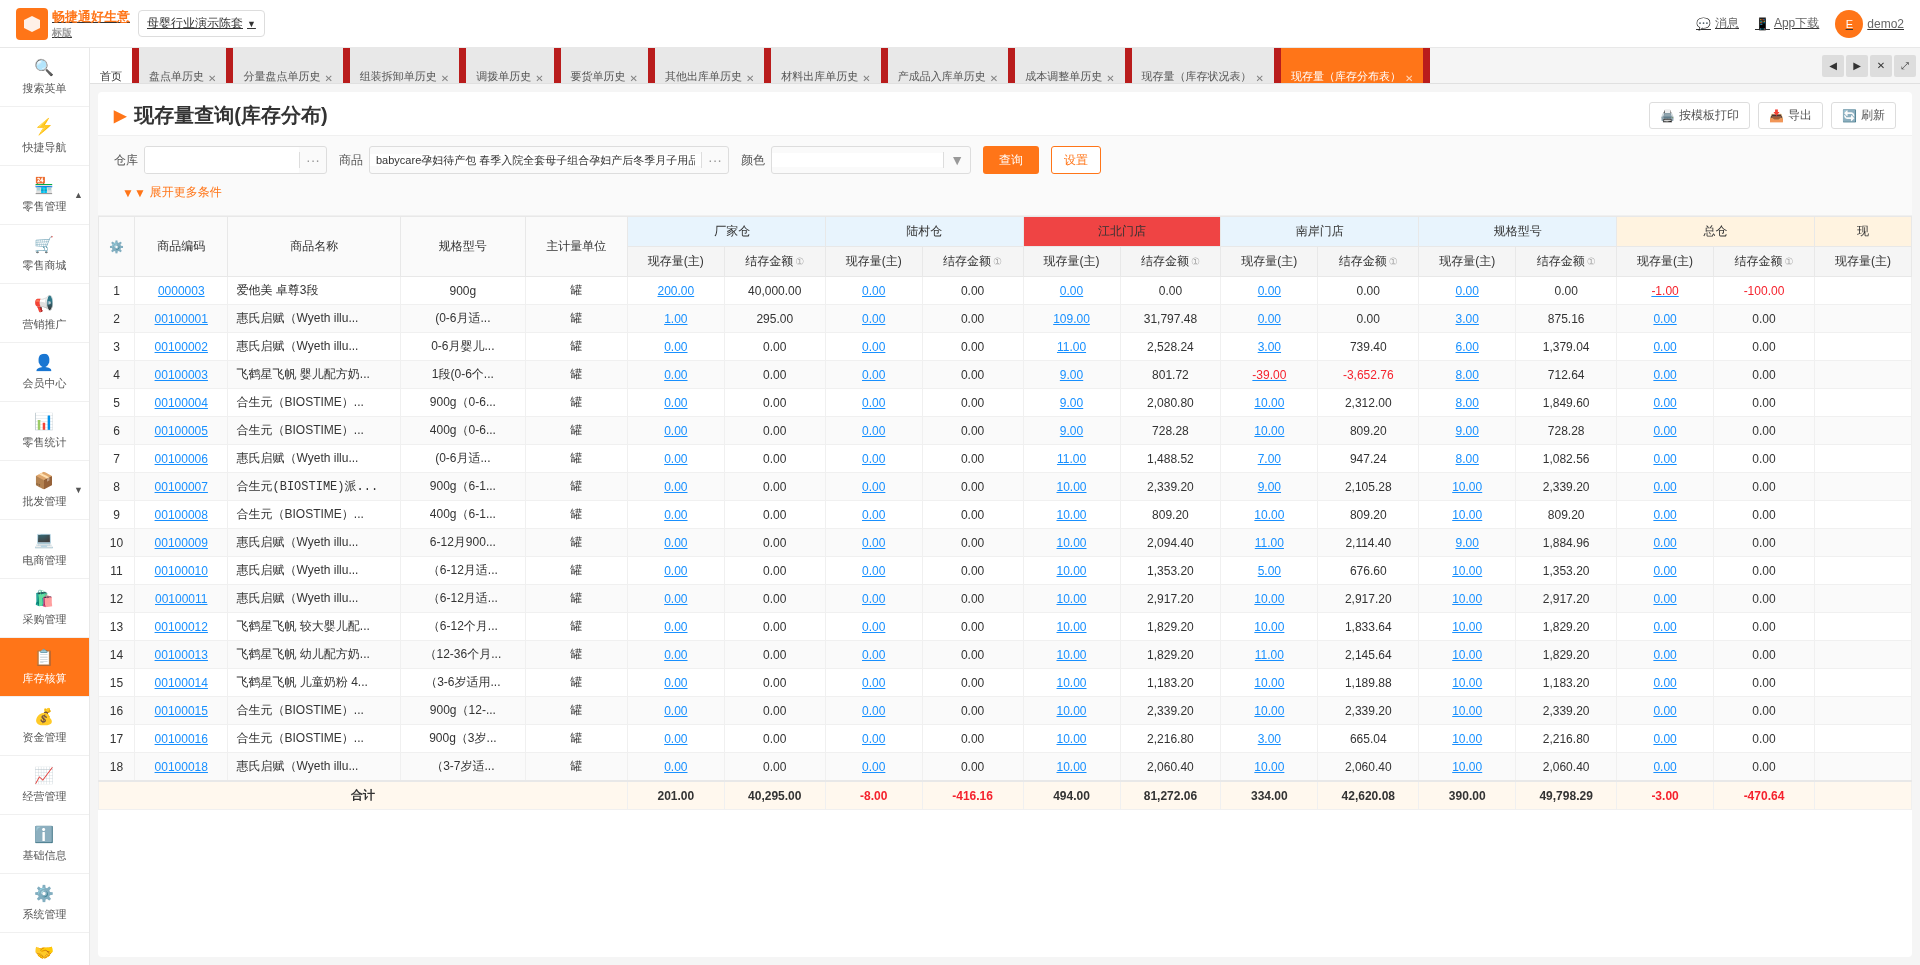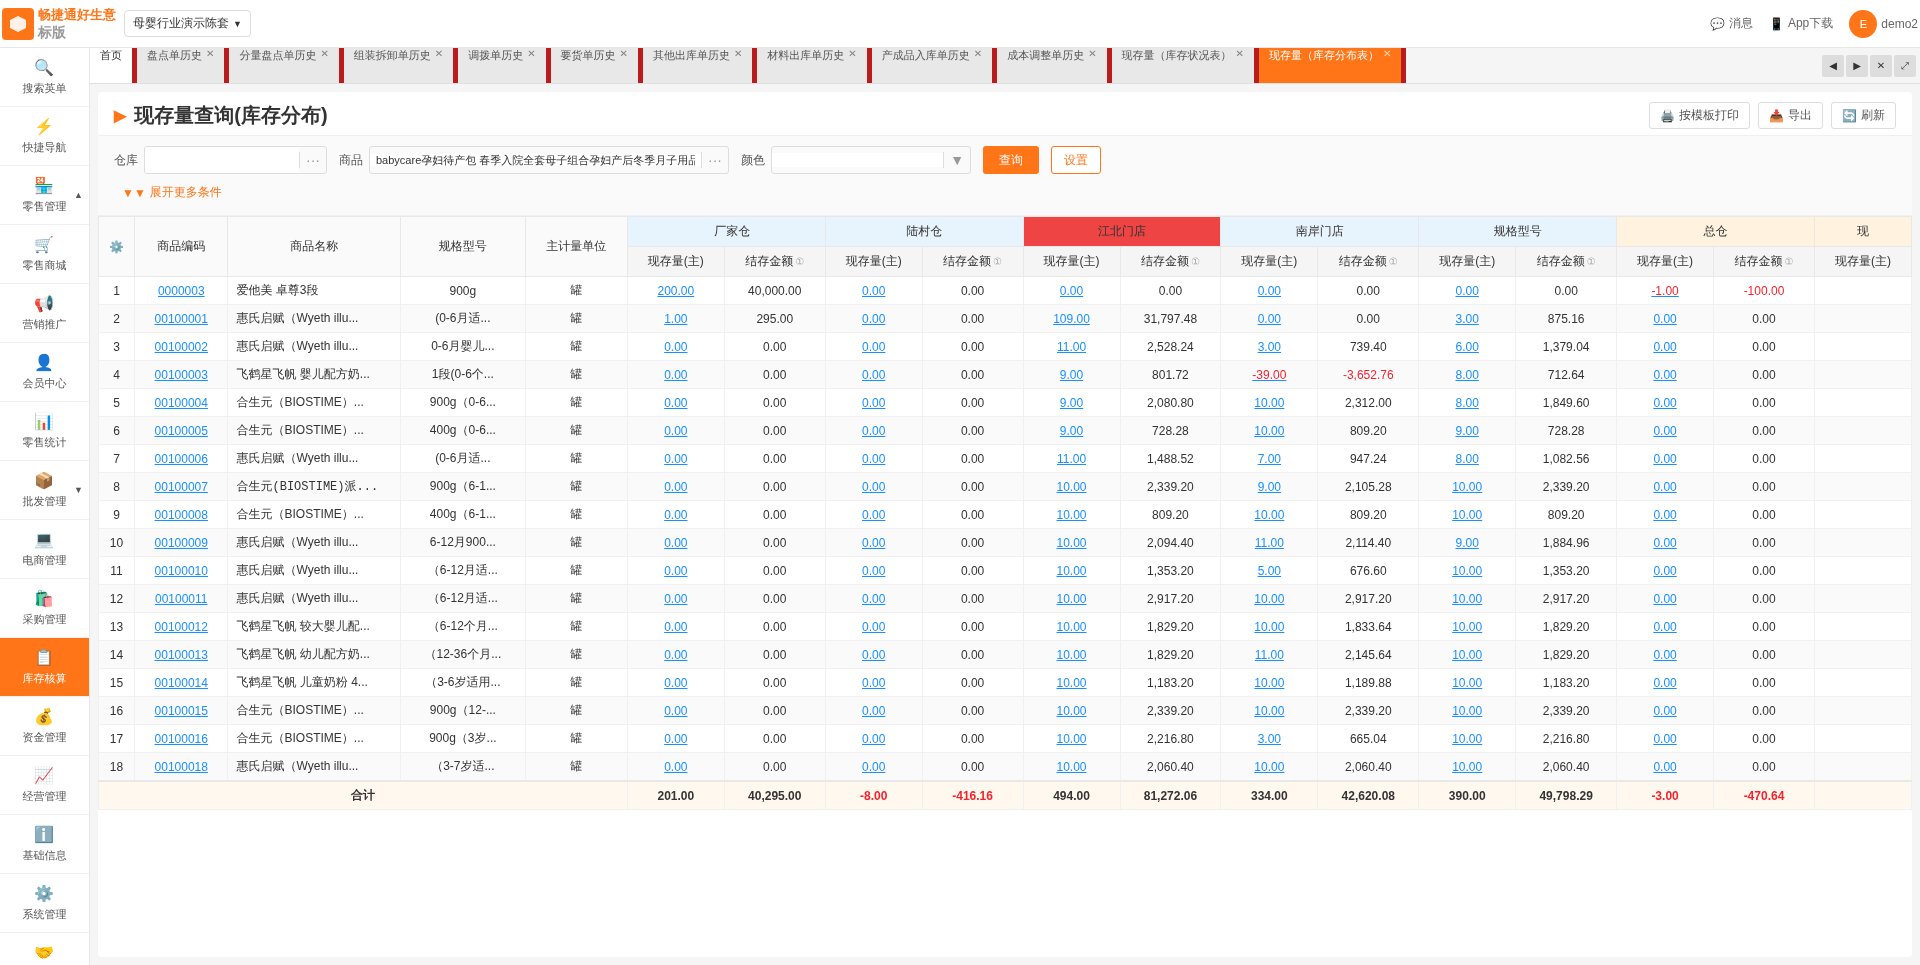--- a/index.html
+++ b/index.html
@@ -5,25 +5,26 @@
     * { box-sizing: border-box; margin: 0; padding: 0; }
     body { font-family: 'Microsoft YaHei', Arial, sans-serif; font-size: 12px; background: #f5f5f5; color: #333; overflow: hidden; height: 965px; }
 
     
     .top-bar {
       height: 48px;
       background: #fff;
       display: flex;
       align-items: center;
       justify-content: space-between;
-      padding: 0 2px;
+      padding: 0 16px;
       border-bottom: 1px solid #e8e8e8;
       position: fixed;
       top: 0; left: 0; right: 0;
       z-index: 100;
+      text-decoration: underline;
     }
     .top-bar-left { display: flex; align-items: center; gap: 8px; }
     .logo-area { display: flex; align-items: center; gap: 4px; font-size: 13px; color: #ff7518; font-weight: bold; }
     .logo-icon { width: 32px; height: 32px; background: #ff7518; border-radius: 4px; display: flex; align-items: center; justify-content: center; }
     .logo-icon svg { width: 20px; height: 20px; fill: white; }
     .store-selector { display: flex; align-items: center; gap: 4px; padding: 4px 8px; border: 1px solid #ddd; border-radius: 4px; cursor: pointer; font-size: 12px; color: #333; }
     .top-bar-right { display: flex; align-items: center; gap: 16px; }
     .top-bar-btn { display: flex; align-items: center; gap: 4px; font-size: 12px; color: #666; cursor: pointer; }
     .user-avatar { width: 28px; height: 28px; border-radius: 50%; background: #ff7518; display: flex; align-items: center; justify-content: center; color: white; font-size: 11px; }
 
@@ -66,26 +67,26 @@
       background: #f5f5f5;
       display: flex;
       align-items: center;
       overflow: hidden;
       z-index: 80;
       border-bottom: 1px solid #e0e0e0;
     }
     .tabs-list { display: flex; align-items: center; flex: 1; overflow: hidden; }
     .tab-item {
       display: flex;
-      align-items: flex-start;
+      align-items: flex-end;
       gap: 4px;
       padding: 0 10px;
       height: 36px;
       background: #e8e8e8;
-      border-right: 5px solid #b91c1c;
+      border-right: 7px solid #b91c1c;
       font-size: 11px;
       color: #555;
       cursor: pointer;
       white-space: nowrap;
       flex-shrink: 0;
       font-family: Liberation Serif, serif;
     }
     .tab-item.active { background: #ff7518; color: white; }
     .tab-item.home { background: #fff; color: #333; }
     .tab-close { font-size: 10px; opacity: 0.7; }
@@ -265,21 +266,21 @@
 <div class="top-bar">
   <div class="top-bar-left">
     <div class="logo-area">
       <div class="logo-icon">
         <svg viewBox="0 0 20 20">
             <path d="M10 2L2 6v8l8 4 8-4V6z" fill="white" opacity="0.9"></path>
           </svg>
       </div>
       <div>
         <div style="font-size:13px;font-weight:bold;color:#ff7518;">畅捷通好生意</div>
-        <div style="font-size:14px;color:#999;">标版</div>
+        <div style="font-size:10px;color:#999;">标版</div>
       </div>
     </div>
     <div class="store-selector">
       <span>母婴行业演示陈套</span>
       <span style="font-size:9px;">▼</span>
     </div>
   </div>
   <div class="top-bar-right">
     <div class="top-bar-btn">
       <span>💬</span>

